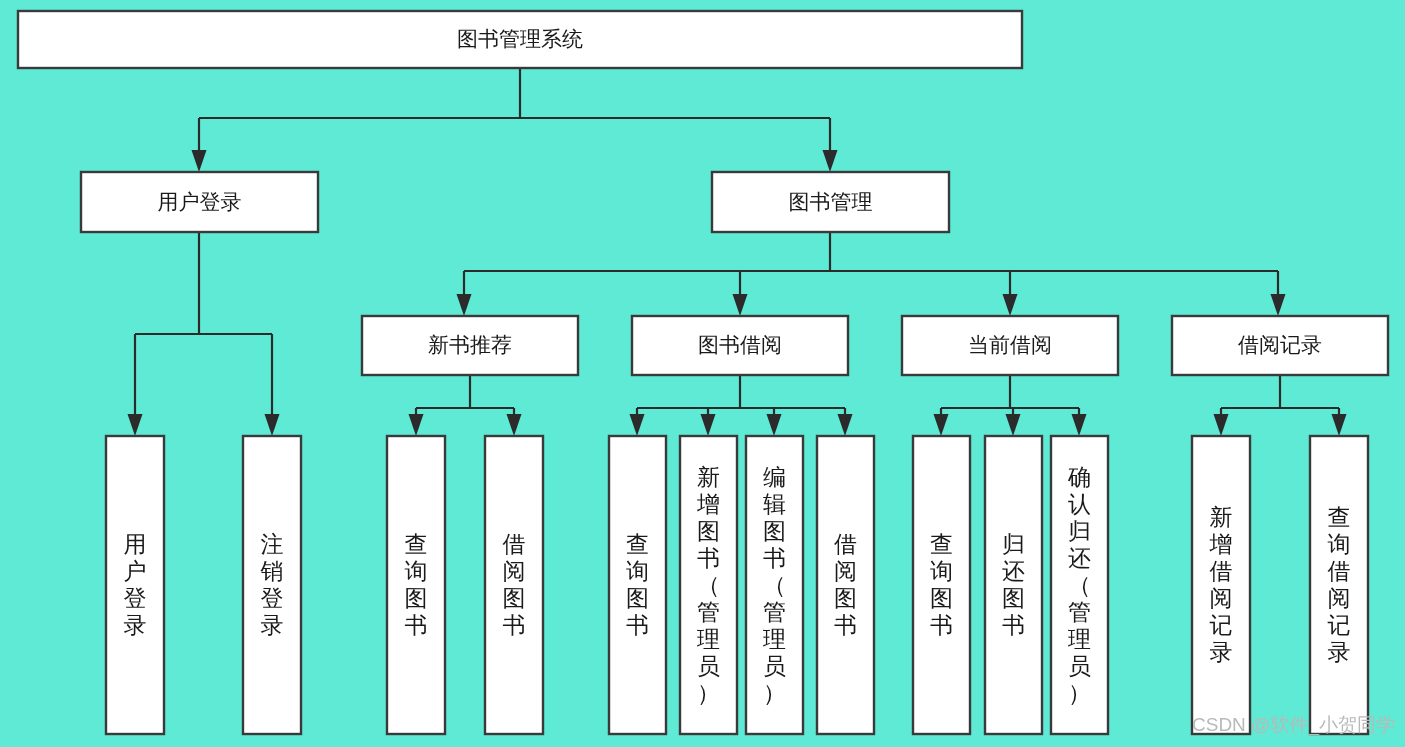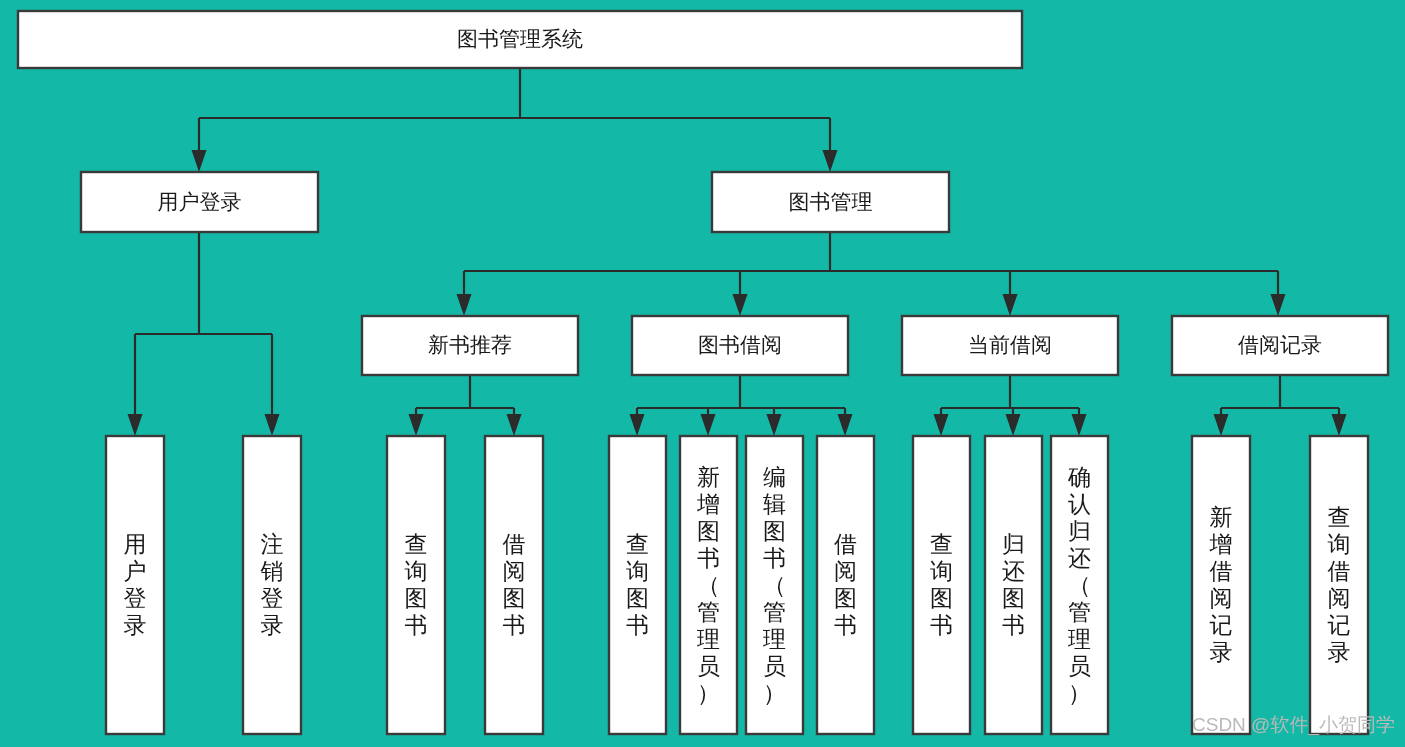--- a/index.html
+++ b/index.html
@@ -10,21 +10,21 @@
   body {
     width: 1405px;
     height: 747px;
     font-family: "Liberation Sans", "DejaVu Sans", sans-serif;
     overflow: hidden;
   }
   #diagram-root {
     position: relative;
     width: 1405px;
     height: 747px;
-    background: #14b8a6;
+    background: #5eead4;
   }
   svg.diagram-canvas {
     position: absolute;
     left: 0;
     top: 0;
     width: 1405px;
     height: 747px;
   }
   .node-box {
     fill: #ffffff;

